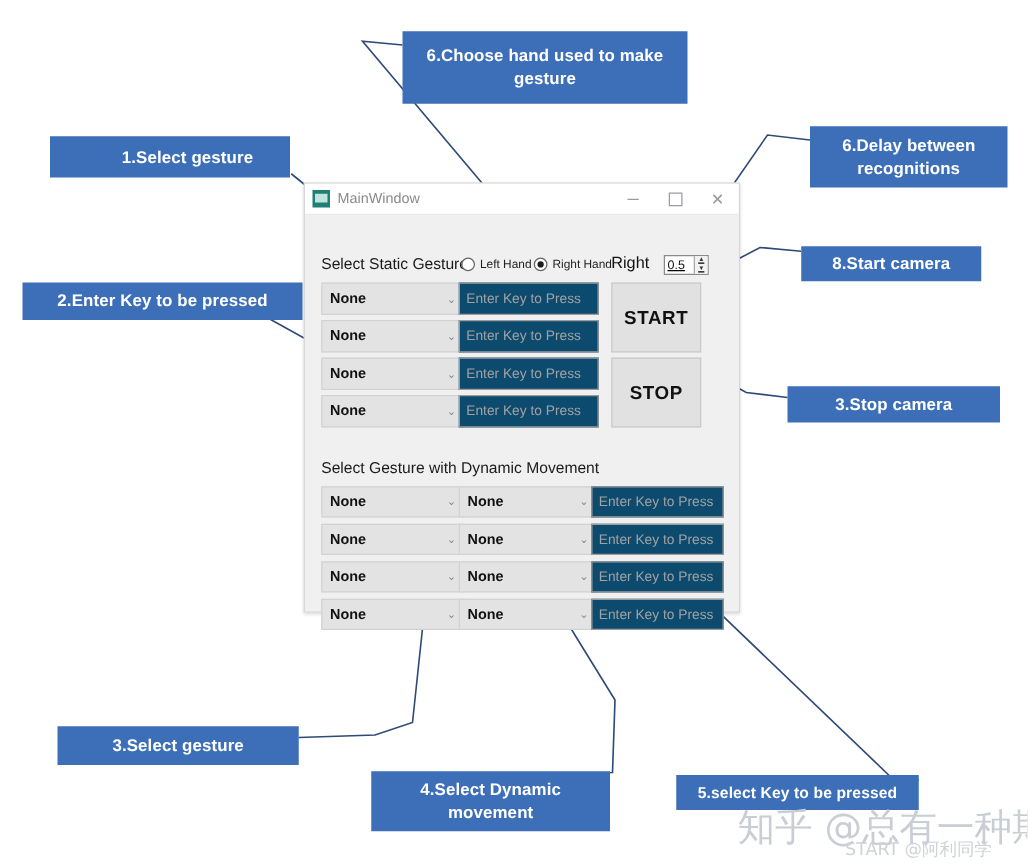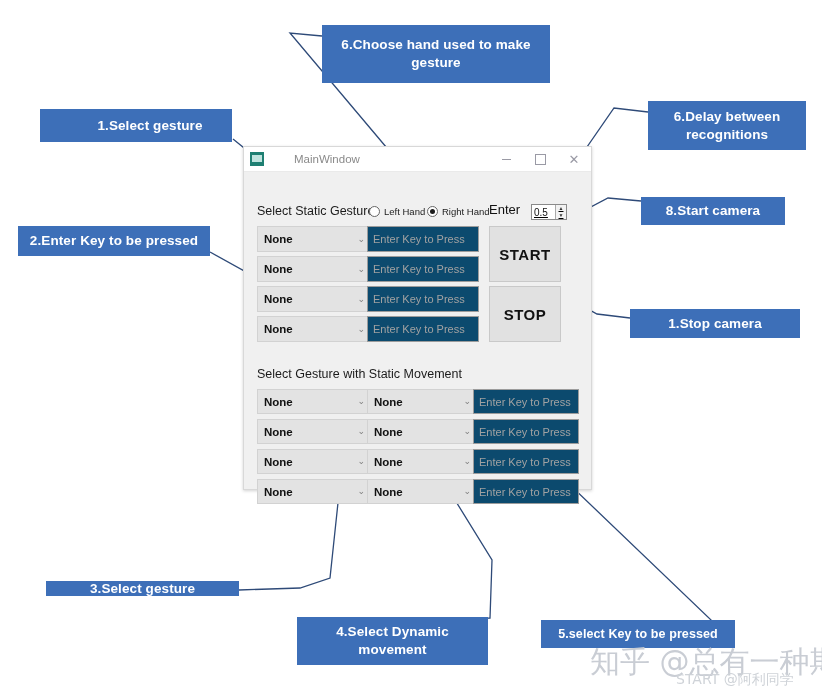--- a/index.html
+++ b/index.html
@@ -39,21 +39,20 @@
     background: #f0f0f0;
     border: 1px solid #d8d8d8;
     box-shadow: 0 1px 3px rgba(0,0,0,.18);
   }
   #titlebar {
     height: 25px;
     background: #ffffff;
     display: flex;
     align-items: center;
     border-bottom: 1px solid #eaeaea;
-    gap: 24px;
   }
   #tb-icon {
     width: 14px; height: 14px;
     margin-left: 6px; margin-right: 6px;
     background: #1e7f72;
     position: relative;
     flex: none;
   }
   #tb-icon::after{
     content:""; position:absolute; left:2px; top:3px; width:10px; height:7px;
@@ -185,25 +184,25 @@
       <path d="M400 620 L490 618 L492 560 L418 440"></path>
 
       <path d="M735 624 L712 621 L520 437"></path>
     </g>
   </svg>
 
   <div class="callout" style="left:40px; top:109px; width:192px; height:33px;padding-left:36px;">
     <span>1.Select gesture</span>
   </div>
 
-  <div class="callout" style="left:18px; top:226px; width:192px; height:30px;justify-content:center;">
+  <div class="callout" style="left:18px; top:226px; width:224px; height:30px;justify-content:center;">
     <span>2.Enter Key to be pressed</span>
   </div>
 
-  <div class="callout" style="left:46px; top:581px; width:193px; height:15px;">
+  <div class="callout" style="left:46px; top:581px; width:193px; height:31px;">
     <span>3.Select gesture</span>
   </div>
 
   <div class="callout" style="left:297px; top:617px; width:191px; height:48px;">
     <span>4.Select Dynamic movement</span>
   </div>
 
   <div class="callout" style="left:541px; top:620px; width:194px; height:28px; font-size:12.5px;">
     <span>5.select Key to be pressed</span>
   </div>
@@ -214,21 +213,21 @@
 
   <div class="callout" style="left:648px; top:101px; width:158px; height:49px;">
     <span>6.Delay between recognitions</span>
   </div>
 
   <div class="callout" style="left:641px; top:197px; width:144px; height:28px;">
     <span>8.Start camera</span>
   </div>
 
   <div class="callout" style="left:630px; top:309px; width:170px; height:29px;">
-    <span>1.Stop camera</span>
+    <span>3.Stop camera</span>
   </div>
 
   <div id="app-window">
 
     <div id="titlebar">
       <div id="tb-icon"></div>
       <div id="tb-title">MainWindow</div>
       <div id="tb-controls">
         <div class="tb-btn min"></div>
         <div class="tb-btn max"></div>
@@ -242,21 +241,21 @@
 
       <div class="radio-wrap" style="left:125px; top:34px;">
         <div class="radio"></div>
         <div class="radio-label">Left Hand</div>
       </div>
       <div class="radio-wrap" style="left:183px; top:34px;">
         <div class="radio checked"></div>
         <div class="radio-label">Right Hand</div>
       </div>
 
-      <div id="delay-label" style="left:245px; top:30px;">Enter</div>
+      <div id="delay-label" style="left:245px; top:30px;">Right</div>
       <div id="delay-spin" style="left:287px; top:32px;text-decoration:underline;">
         <div id="delay-value">0.5</div>
         <div id="delay-arrows">
           <span>▲</span>
           <span>▼</span>
         </div>
       </div>
 
       <div class="combo" style="left:13px; top:54px; width:115px; height:26px;">
         <span class="combo-text">None</span>
@@ -290,21 +289,21 @@
         <span>Enter Key to Press</span>
       </div>
 
       <div class="bigbtn" style="left:245px; top:114px; width:72px; height:56px;">
         <span>STOP</span>
       </div>
       <div class="bigbtn" style="left:245px; top:54px; width:72px; height:56px;">
         <span>START</span>
       </div>
 
-      <div class="section-label" style="left:13px; top:195px;">Select Gesture with Static Movement</div>
+      <div class="section-label" style="left:13px; top:195px;">Select Gesture with Dynamic Movement</div>
 
       <div class="combo" style="left:13px; top:217px; width:115px; height:25px;">
         <span class="combo-text">None</span>
         <span class="combo-arrow">⌄</span>
       </div>
       <div class="combo" style="left:123px; top:217px; width:111px; height:25px;">
         <span class="combo-text">None</span>
         <span class="combo-arrow">⌄</span>
       </div>
       <div class="keyinput" style="left:229px; top:217px; width:106px; height:25px;">

